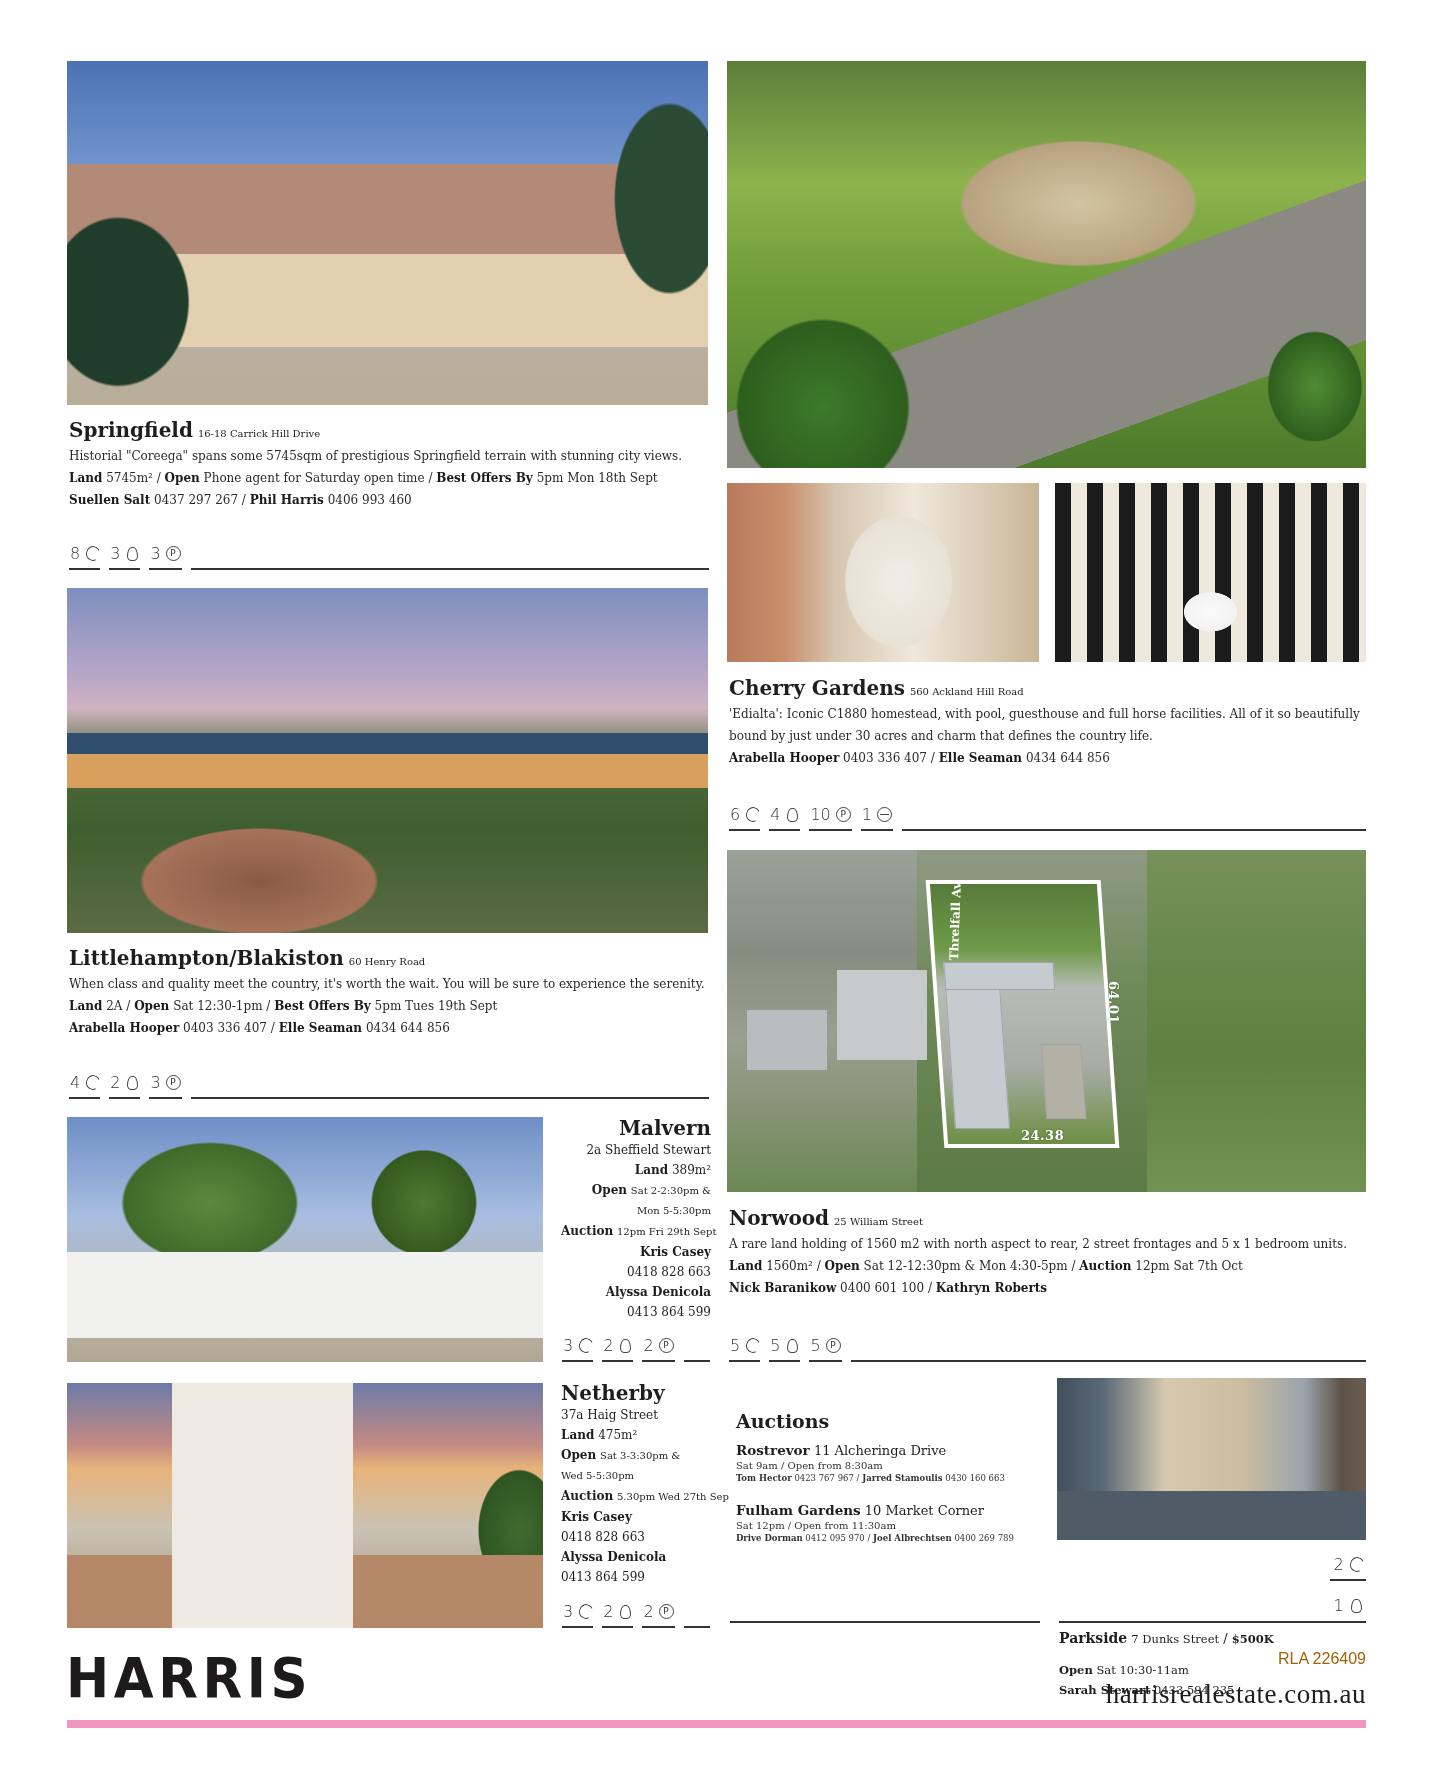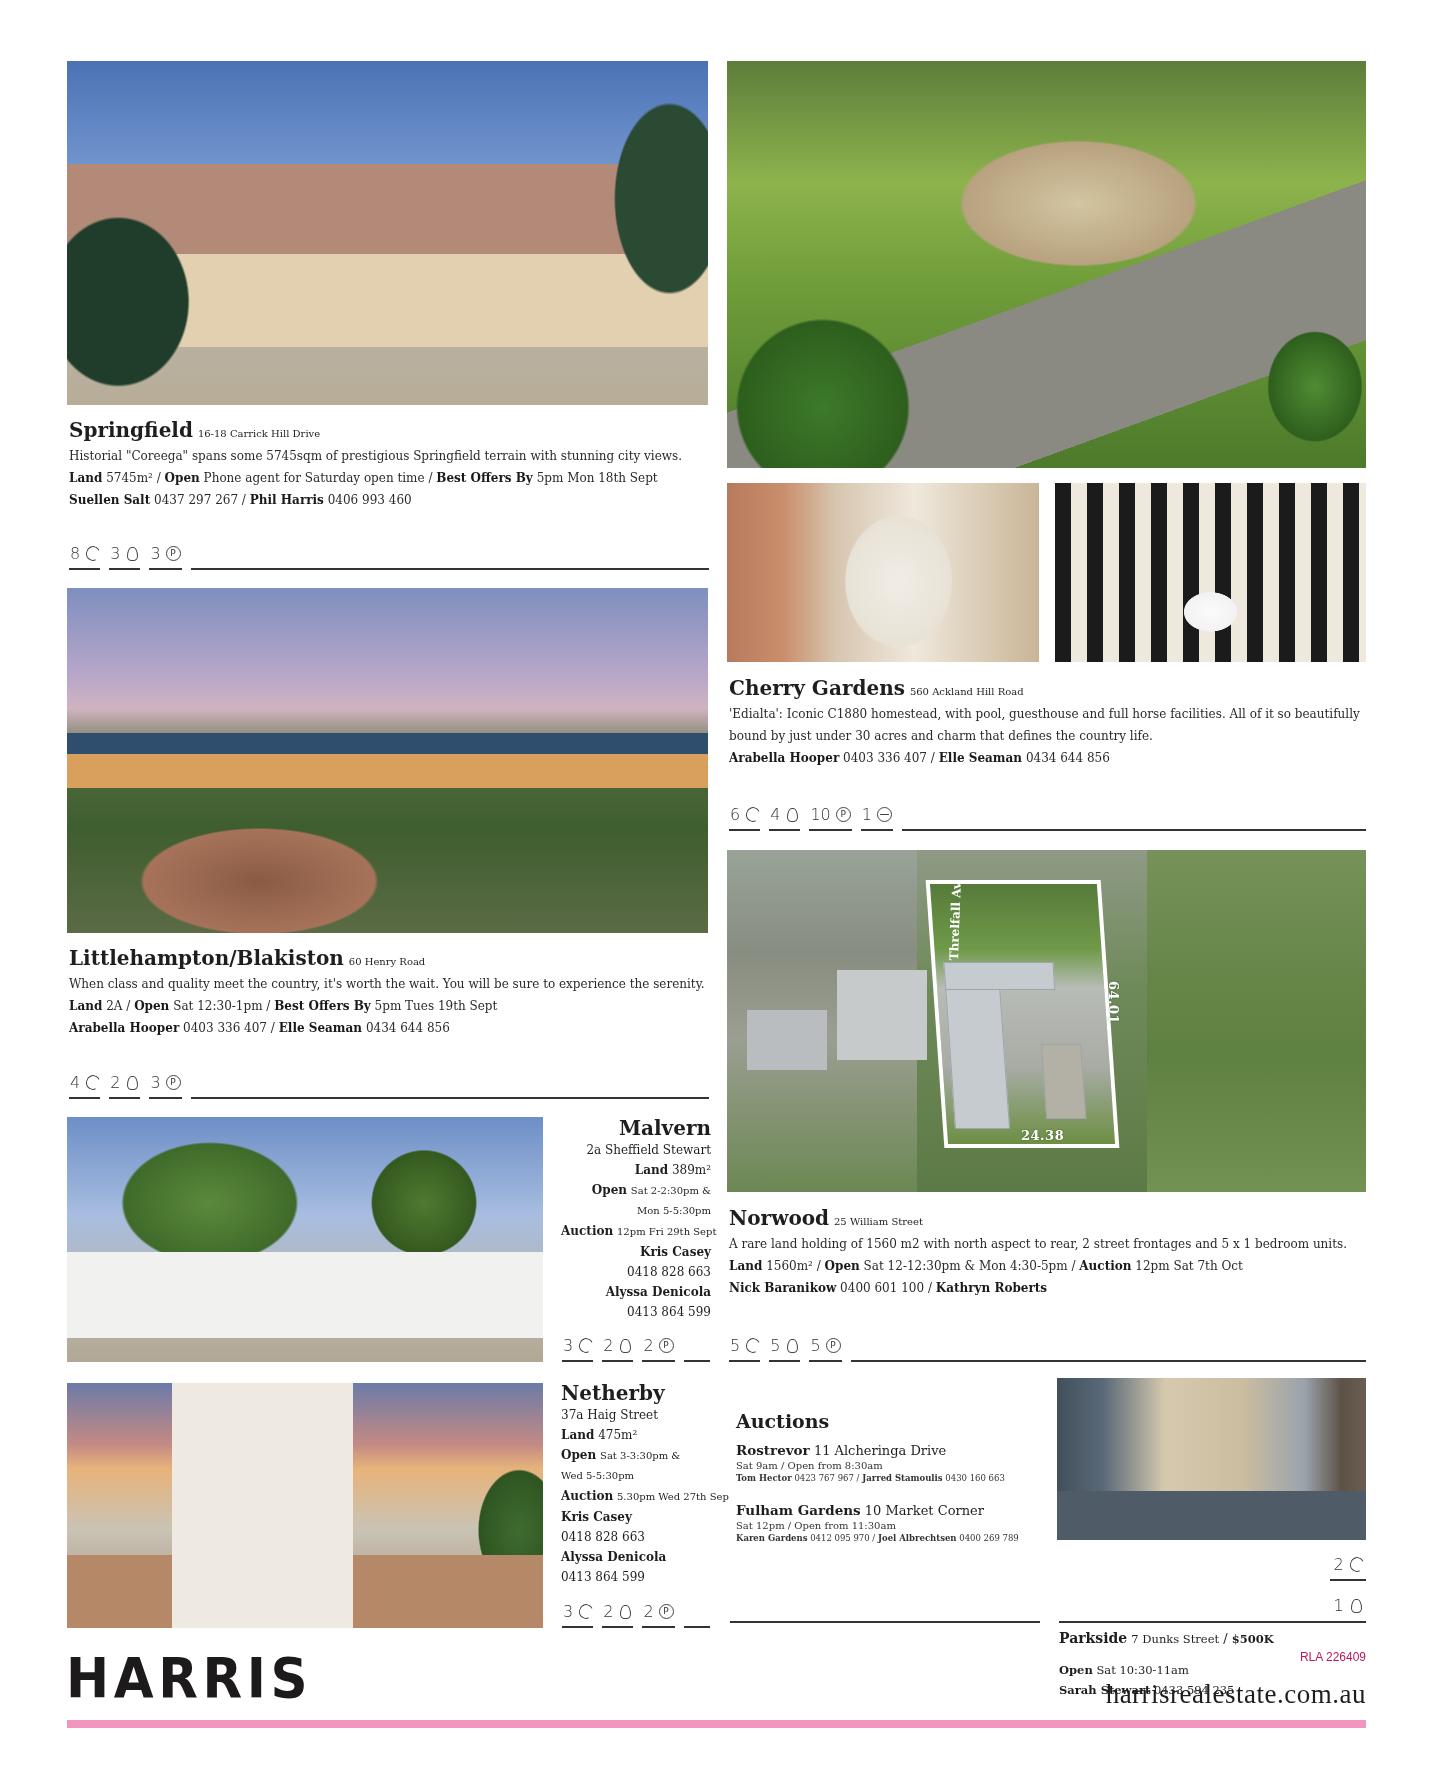--- a/index.html
+++ b/index.html
@@ -97,21 +97,21 @@
 
   
   .auctions-title { font-size: 19px; font-weight: bold; }
   .auc-item .h { font-size: 13px; line-height: 16px; margin-top: 10px; }
   .auc-item .h b { font-size: 13.5px; }
   .auc-item .t { font-size: 10px; line-height: 13px; color: #333; }
   .auc-item .c { font-size: 8.5px; line-height: 12px; color: #333; }
 
   
   .logo { font-family: "DejaVu Sans", "Liberation Sans", sans-serif; font-weight: bold; font-size: 56px; letter-spacing: 5px; color: #1c1a1a; transform: scaleX(0.92); transform-origin: left center; }
-  .rla { font-family: "Liberation Sans", sans-serif; font-size: 12px; color: #be185d; }
+  .rla { font-family: "Liberation Sans", sans-serif; font-size: 16px; color: #a16207; }
   .url { font-family: "Liberation Serif", serif; font-size: 27px; color: #1e1e1e; letter-spacing: 0.5px; }
   .pink-bar { background: #f197bf; }
 
   .side-block .l { font-size: 12px; line-height: 20px; }
   .side-block .s { font-size: 10px; line-height: 20px; }
 </style>
 </head>
 <body>
 
 <div class="photo ph-springfield" style="left:67px;top:61px;width:641px;height:344px;" title="Two-storey bluestone villa with verandahs at dusk"></div>
@@ -322,21 +322,21 @@
 <div class="abs" style="left:736px;top:1410px;width:308px;">
   <div class="auctions-title">Auctions</div>
   <div class="auc-item" style="margin-top:8px;">
     <div class="h"><b>Rostrevor</b> <span>11 Alcheringa Drive</span></div>
     <div class="t">Sat 9am / Open from 8:30am</div>
     <div class="c"><b>Tom Hector</b> <span>0423 767 967</span> / <b>Jarred Stamoulis</b> <span>0430 160 663</span></div>
   </div>
   <div class="auc-item" style="margin-top:18px;">
     <div class="h"><b>Fulham Gardens</b> <span>10 Market Corner</span></div>
     <div class="t">Sat 12pm / Open from 11:30am</div>
-    <div class="c"><b>Karen Gardens</b> <span>0412 095 970</span> / <b>Joel Albrechtsen</b> <span>0400 269 789</span></div>
+    <div class="c"><b>Drive Dorman</b> <span>0412 095 970</span> / <b>Joel Albrechtsen</b> <span>0400 269 789</span></div>
   </div>
 </div>
 <div class="abs" style="left:730px;top:1621px;width:310px;border-top:2px solid #333;"></div>
 
 <div class="photo ph-parkside" style="left:1057px;top:1378px;width:309px;height:162px;" title="Stone cottage with picket fence"></div>
 <div class="abs" style="left:1059px;top:1628px;width:240px;">
   <div class="title line" style="font-size:13px;">
     <b style="font-size:14px;">Parkside</b>
     <span class="addr" style="font-size:11.5px;">7 Dunks Street</span> /
     <b style="font-size:11.5px;">$500K</b>

